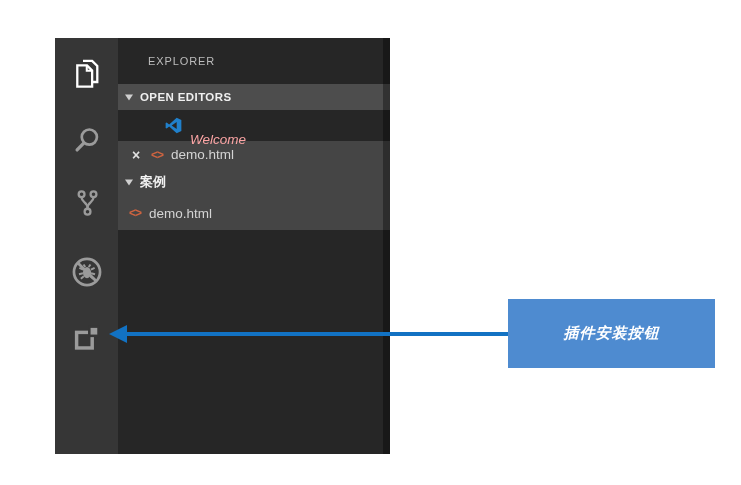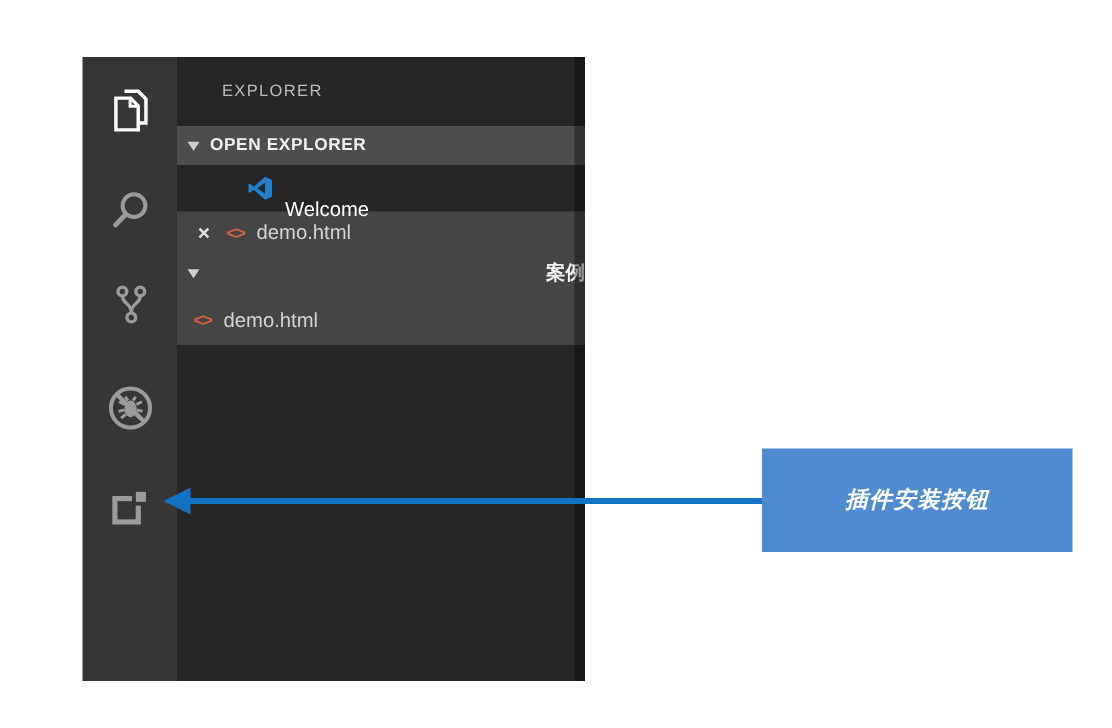--- a/index.html
+++ b/index.html
@@ -38,28 +38,28 @@
     padding-left: 30px;
     color: #bcbcbc; font-size: 11px; letter-spacing: 0.9px;
   }
   .sections { background: #454545; }
   .section-header {
     height: 26px; display: flex; align-items: center;
     background: #4d4d4d;
     color: #f0f0f0; font-size: 11.5px; font-weight: bold; letter-spacing: 0.4px;
     padding-left: 6px; cursor: pointer;
   }
-  .section-header.folder { background: transparent; height: 28px; font-size: 13px; letter-spacing: 0; padding-left: 6px; justify-content: space-between; }
+  .section-header.folder { background: transparent; height: 28px; font-size: 13px; letter-spacing: 0; padding-left: 6px; }
   .twistie { display: inline-flex; width: 10px; margin-right: 6px; }
   .row {
     display: flex; align-items: center; cursor: pointer;
     color: #d4d4d4; font-size: 13.5px;
   }
   .row-welcome { height: 31px; background: #262626; padding-left: 47px; }
-  .row-welcome .label { color: #ffffff; margin-left: 8px; margin-top: 28px; }
+  .row-welcome .label { font-style: italic; color: #fca5a5; margin-left: 8px; margin-top: 28px; }
   .row-demo1 { height: 27px; padding-left: 10px; }
   .row-demo2 { height: 34px; padding-left: 11px; }
   .close-x {
     color: #e2e2e2; font-size: 14px; font-weight: bold; width: 16px;
     display: inline-block; text-align: center; cursor: pointer; line-height: 1;
   }
   .html-tag {
     color: #cf6440; font-size: 12px; font-weight: bold; letter-spacing: -1px;
     margin: 0 8px 0 7px; line-height: 1;
   }
@@ -152,21 +152,21 @@
       <div class="sidebar-title">EXPLORER</div>
 
       <div class="sections">
 
         <div class="section-header">
           <span class="twistie">
             <svg width="10" height="10" viewBox="0 0 10 10">
                 <polygon points="1,2.5 9,2.5 5,8.5" fill="#cfcfcf"></polygon>
               </svg>
           </span>
-          <span>OPEN EXPLORER</span>
+          <span>OPEN EDITORS</span>
         </div>
 
         <div class="row row-welcome">
           <span>
             <svg width="17" height="17" viewBox="0 0 16 16">
               <path d="M11 0.8 L3.9 7 L1.6 5.2 L0.6 5.7 L0.6 10.3 L1.6 10.8 L3.9 9 L11 15.2 L15.4 13.2 L15.4 2.8 Z" fill="#2080cb"></path>
               <path d="M11 4.6 L11 11.4 L6.3 8 Z" fill="#262626"></path>
             </svg>
           </span>
           <span class="label">Welcome</span>

